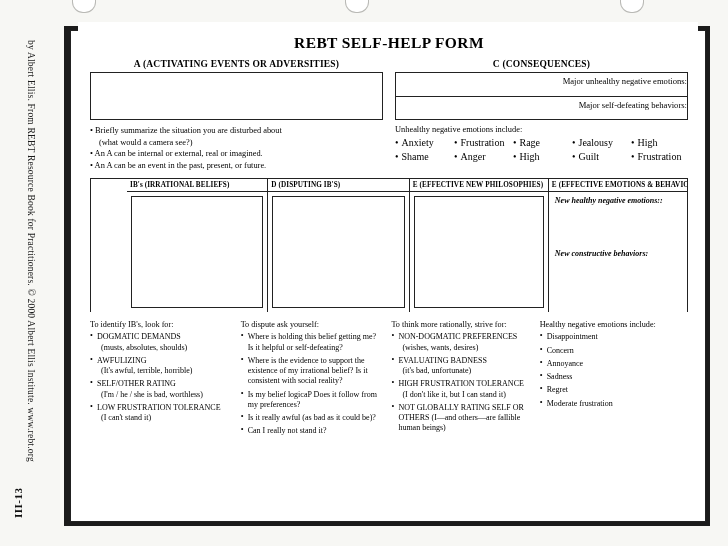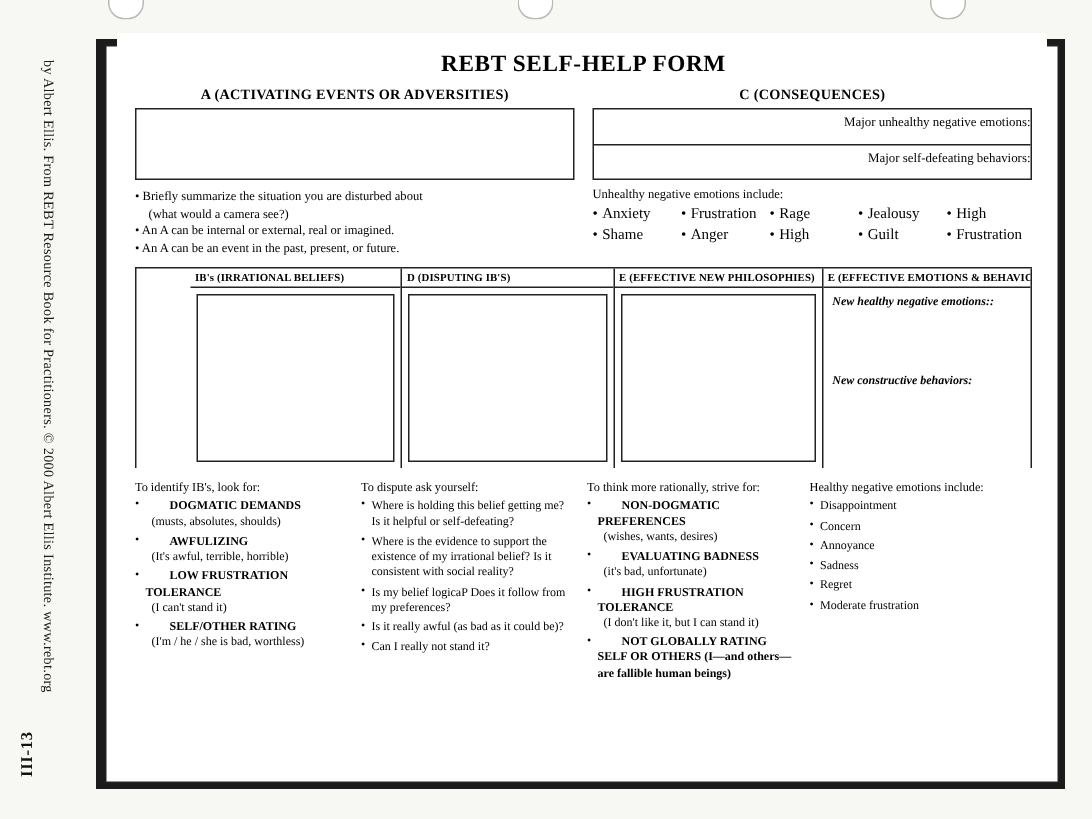--- a/index.html
+++ b/index.html
@@ -198,21 +198,21 @@
   }
   ul.items > li{
     margin-bottom:3px;
     position:relative;
     padding-left:7px;
   }
   ul.items > li::before{
     content:"\2022";
     position:absolute;left:0;top:-1px;
   }
-  .it-main{font-weight:bold;margin-left:16px;}
+  .it-main{font-weight:normal;}
   .it-sub{display:block;padding-left:4px;}
 </style>
 </head>
 <body>
 
 <div class="page">
 
   <div class="hole h1"></div>
   <div class="hole h2"></div>
   <div class="hole h3"></div>
@@ -291,22 +291,22 @@
       </div>
     </div>
 
     <div class="rows">
 
       <div class="r-col c1">
         <div class="r-title">To identify IB's, look for:</div>
         <ul class="items">
           <li><span class="it-main">DOGMATIC DEMANDS</span><span class="it-sub">(musts, absolutes, shoulds)</span></li>
           <li><span class="it-main">AWFULIZING</span><span class="it-sub">(It's awful, terrible, horrible)</span></li>
+          <li><span class="it-main">SELF/OTHER RATING</span><span class="it-sub">(I'm / he / she is bad, worthless)</span></li>
           <li><span class="it-main">LOW FRUSTRATION TOLERANCE</span><span class="it-sub">(I can't stand it)</span></li>
-          <li><span class="it-main">SELF/OTHER RATING</span><span class="it-sub">(I'm / he / she is bad, worthless)</span></li>
         </ul>
       </div>
 
       <div class="r-col c2">
         <div class="r-title">To dispute ask yourself:</div>
         <ul class="items">
           <li><span>Where is holding this belief getting me? Is it helpful or self-defeating?</span></li>
           <li><span>Where is the evidence to support the existence of my irrational belief? Is it consistent with social reality?</span></li>
           <li><span>Is my belief logicaP Does it follow from my preferences?</span></li>
           <li><span>Is it really awful (as bad as it could be)?</span></li>

